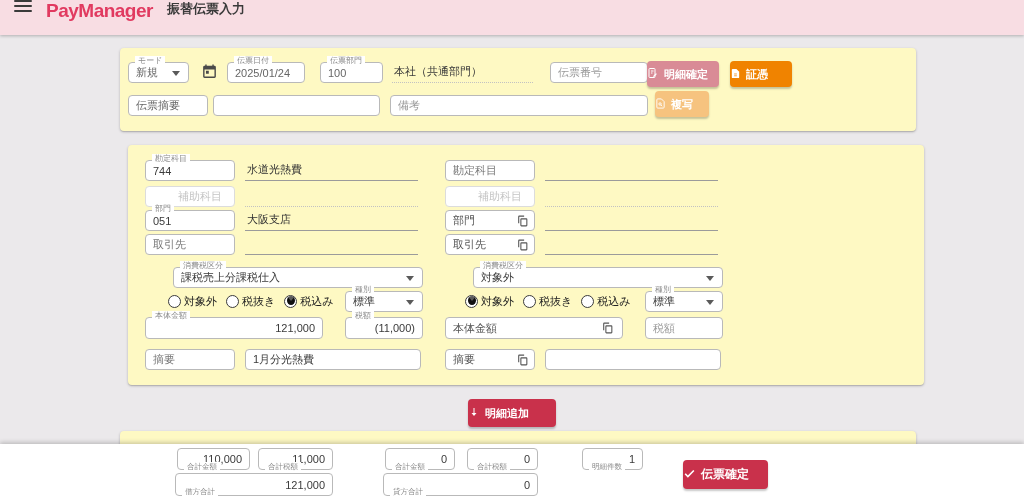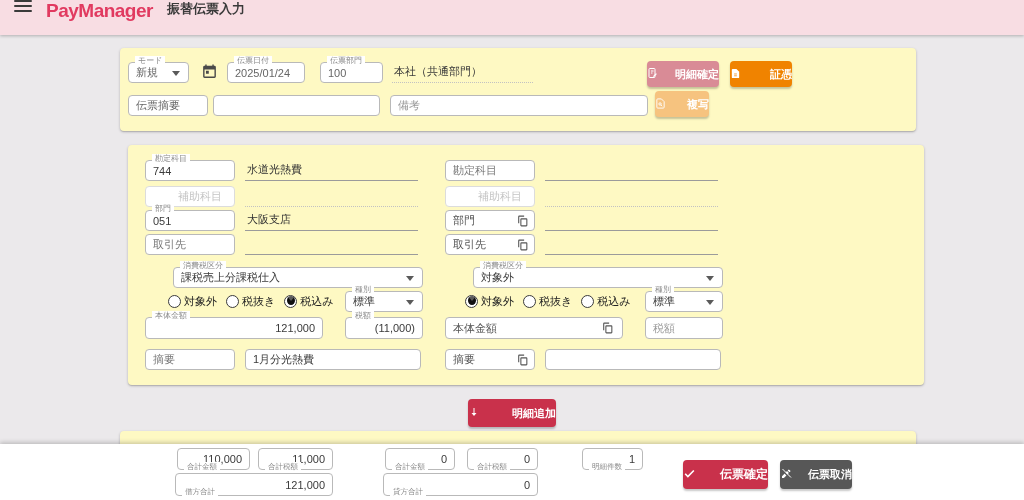--- a/index.html
+++ b/index.html
@@ -32,21 +32,21 @@
   
   .sel::after { content:""; position:absolute; right:8px; top:50%; margin-top:-2px;
                 border-left:4px solid transparent; border-right:4px solid transparent; border-top:5px solid #5a5a5a; }
 
   
   .nameline { position:absolute; font-size:11px; color:#333; border-bottom:1px solid #9b9b9b;
               display:flex; align-items:flex-end; padding:0 2px 3px 2px; white-space:nowrap; overflow:hidden; }
   .nameline.dotted { border-bottom:1px dotted #c2c2c2; }
 
   
-  .btn { position:absolute; display:flex; align-items:center; justify-content:space-between; gap:5px;
+  .btn { position:absolute; display:flex; align-items:center; justify-content:flex-start; gap:5px;
          color:#fff; font-size:11px; font-weight:bold; border-radius:4px; cursor:pointer;
          box-shadow:0 2px 2px rgba(0,0,0,.22); white-space:nowrap; }
   .btn svg { flex:0 0 auto; }
 
   
   .radiorow { position:absolute; display:flex; align-items:center; gap:9px; }
   .radio { display:flex; align-items:center; gap:3px; font-size:11px; color:#222; cursor:pointer; }
   .rdot { width:13px; height:13px; border:1.5px solid #3c3c3c; border-radius:50%; position:relative; flex:0 0 auto; background:#fff; }
   .rdot.sel::after { content:""; position:absolute; left:2px; top:2px; right:2px; bottom:2px; background:#101010; border-radius:50%; }
 
@@ -88,20 +88,23 @@
     <div class="fval gray">2025/01/24</div>
   </div>
 
   <div class="fld" style="left:200px; top:14px; width:63px; height:21px;">
     <span class="flabel">伝票部門</span>
     <div class="fval gray">100</div>
   </div>
 
   <div class="nameline dotted" style="left:272px; top:13px; width:141px; height:22px; color:#3a3a3a;">本社（共通部門）</div>
 
+  <div class="fld ph" style="left:430px; top:14px; width:98px; height:21px;">
+    <div class="fval">伝票番号</div>
+  </div>
 
   <div class="btn" style="left:527px; top:13px; width:72px; height:26px; background:#d98b96;">
     <span>
       <svg width="12" height="12" viewBox="0 0 24 24" fill="none" stroke="#fff" stroke-width="2">
           <rect x="4" y="3" width="12" height="18" rx="1.5"></rect>
           <path d="M8 8h5M8 12h3"></path>
           <path d="M12.8 17.6l5.2-5.2 1.8 1.8-5.2 5.2-2.2.4z" fill="#fff" stroke="none"></path>
         </svg>
     </span>
     <span>明細確定</span>
@@ -336,23 +339,13 @@
 
   <div class="btn" style="left:683px; top:16px; width:85px; height:29px; background:#c9314b; font-size:12px;">
     <span>
       <svg width="13" height="13" viewBox="0 0 24 24" fill="none" stroke="#fff" stroke-width="3">
           <path d="M4 12.5l5 5L20 6.5"></path>
         </svg>
     </span>
     <span>伝票確定</span>
   </div>
 
-  <div class="btn" style="left:780px; top:16px; width:72px; height:29px; background:#575757; font-size:11px;">
-    <span>
-      <svg width="12" height="12" viewBox="0 0 24 24" fill="#fff">
-          <path d="M14.06 6.19l3.75 3.75L7.75 20H4v-3.75zM17.6 3a1 1 0 0 0-.7.3l-1.6 1.6 3.75 3.75 1.6-1.6a1 1 0 0 0 0-1.4l-2.35-2.35a1 1 0 0 0-.7-.3z"></path>
-          <path d="M3.5 3.5l17 17" stroke="#575757" stroke-width="3"></path>
-          <path d="M5 2l17 17" stroke="#fff" stroke-width="2"></path>
-        </svg>
-    </span>
-    <span>伝票取消</span>
-  </div>
 </div>
 
 </body></html>

